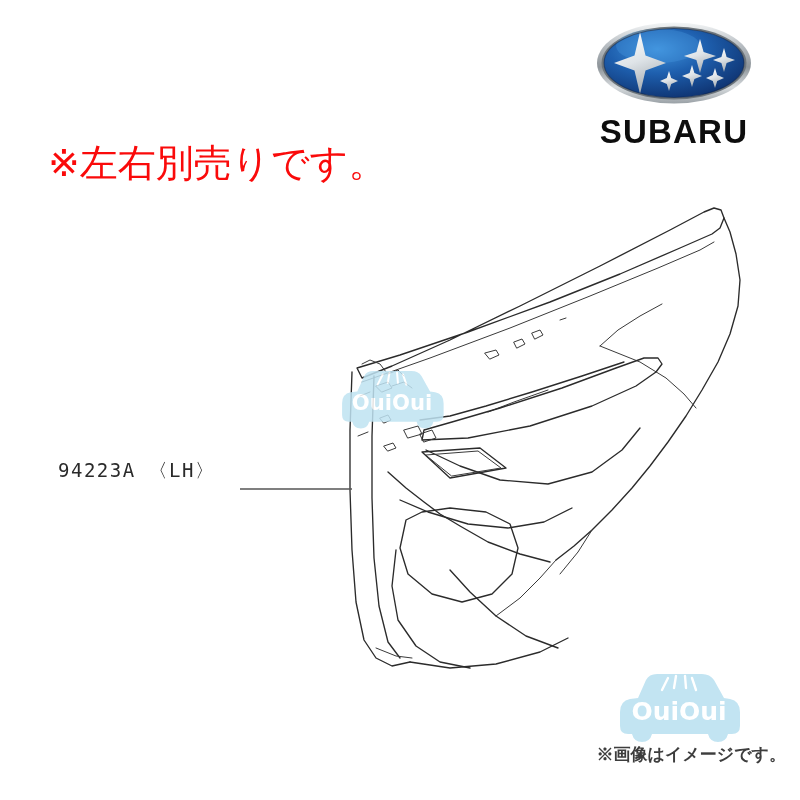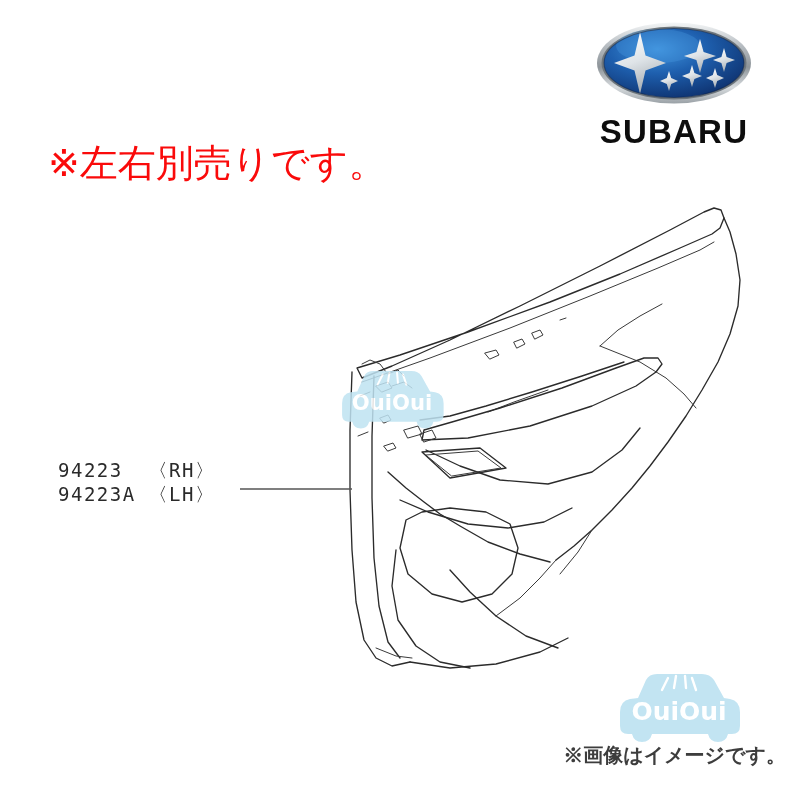--- a/index.html
+++ b/index.html
@@ -127,21 +127,21 @@
   .wm-text { fill: #ffffff; }
   .wm-arc  { fill: none; stroke: #ffffff; }
 
   
   #disclaimer {
     position: absolute;
     right: 14px;
     top: 742px;
     text-align: right;
     font-family: Liberation Sans, sans-serif;
-    font-size: 20px;
+    font-size: 17px;
     line-height: 26px;
     font-weight: bold;
     color: #3d3d3d;
     white-space: nowrap;
   }
   #disclaimer div { display: block; }
 </style>
 </head>
 <body>
 
@@ -247,21 +247,20 @@
     <path class="thin" d="M120 284 L132 280 L136 288 L124 292 Z"></path>
 
     <path class="thin" d="M256 410 L240 428 L220 448 L196 466"></path>
     <path class="thin" d="M292 380 L278 402 L260 424"></path>
   </svg>
 
   <div id="callout">
     <svg id="leader" viewBox="0 0 300 54" aria-hidden="true">
       <line x1="182" y1="31" x2="294" y2="31" stroke="#555555" stroke-width="1.3"></line>
     </svg>
-    <div class="callout-line">94223  〈RH〉</div>
     <div class="callout-line">94223A 〈LH〉</div>
   </div>
 
   <svg class="watermark" id="watermark-center" viewBox="0 0 126 78" aria-hidden="true">
     <path class="wm-body" d="M22 30 L30 12 Q33 6 41 6 L86 6 Q94 6 98 12 L108 30 L114 31 Q124 33 124 44 L124 58 Q124 66 116 66 L112 66 Q110 74 102 74 Q94 74 92 66 L36 66 Q34 74 26 74 Q18 74 16 66 L12 66 Q4 66 4 58 L4 44 Q4 33 14 31 Z"></path>
     <path class="wm-arc" d="M46 22 L52 10 M58 20 L60 8 M70 20 L69 8 M80 22 L76 10" stroke-width="2.4" stroke-linecap="round"></path>
     <text class="wm-text" x="63" y="52" text-anchor="middle" font-size="25" font-weight="bold" font-family="'DejaVu Sans','Liberation Sans',sans-serif">OuiOui</text>
   </svg>
 
   <svg class="watermark" id="watermark-corner" viewBox="0 0 126 78" aria-hidden="true">

